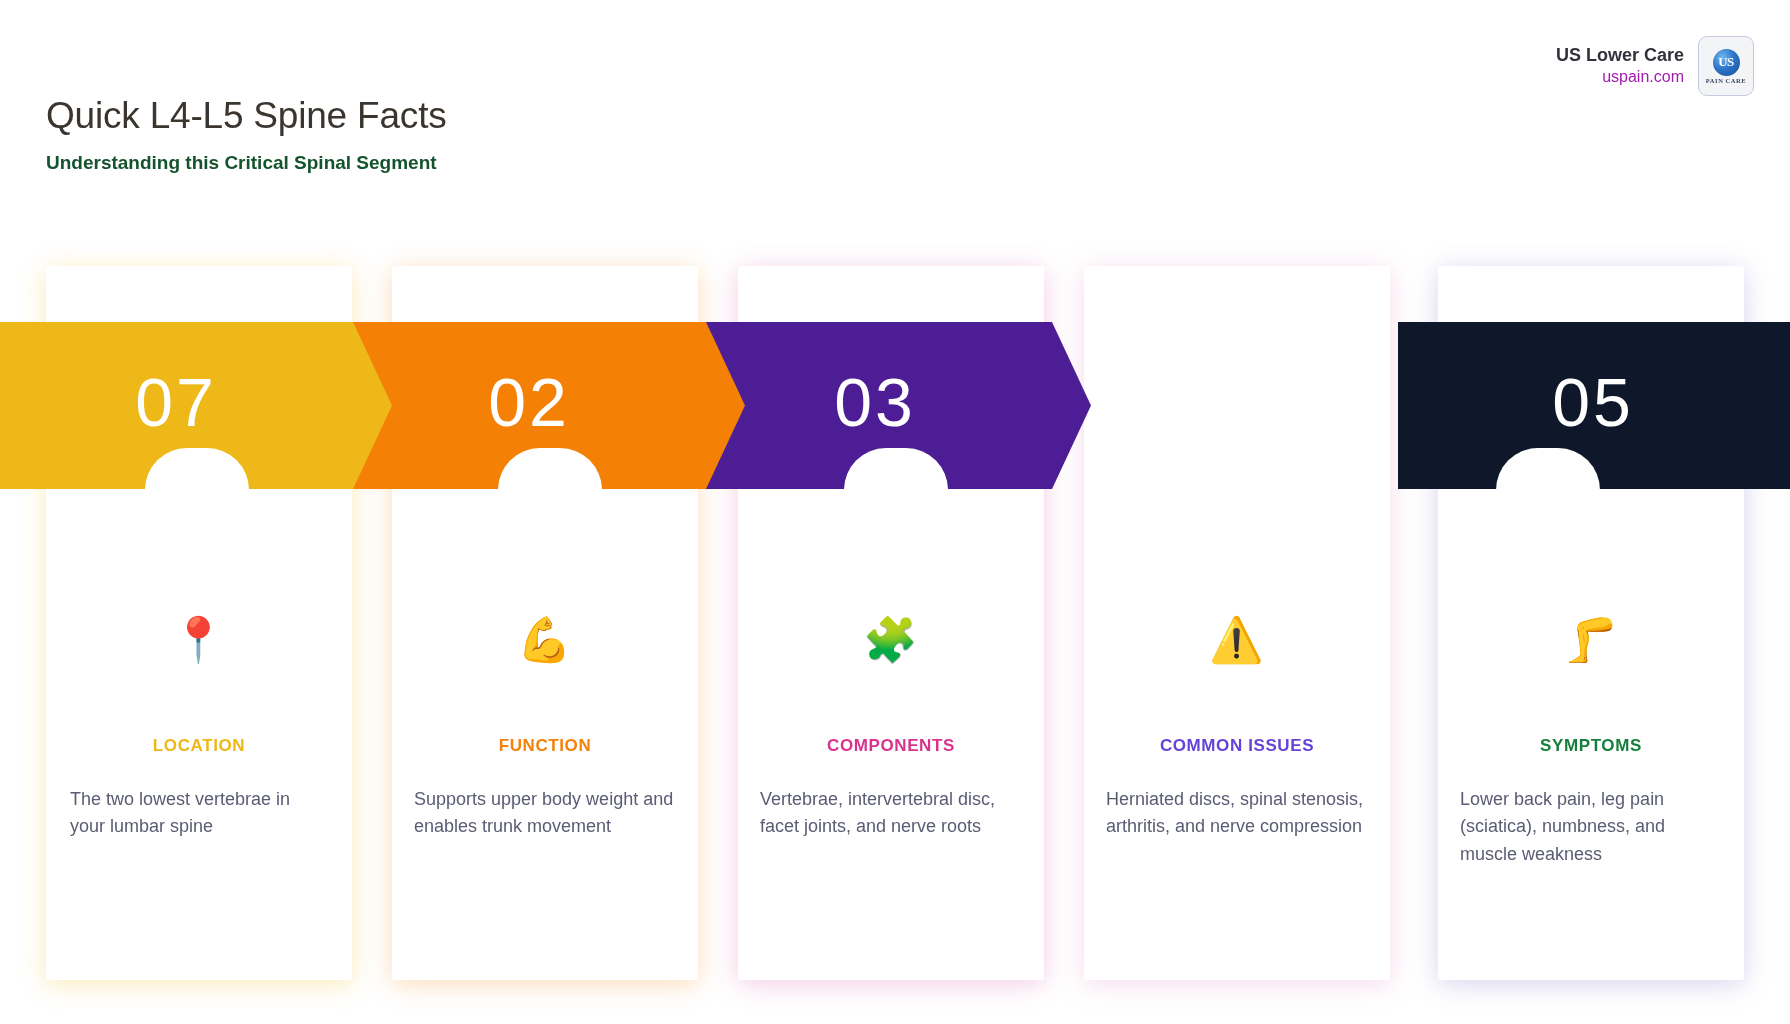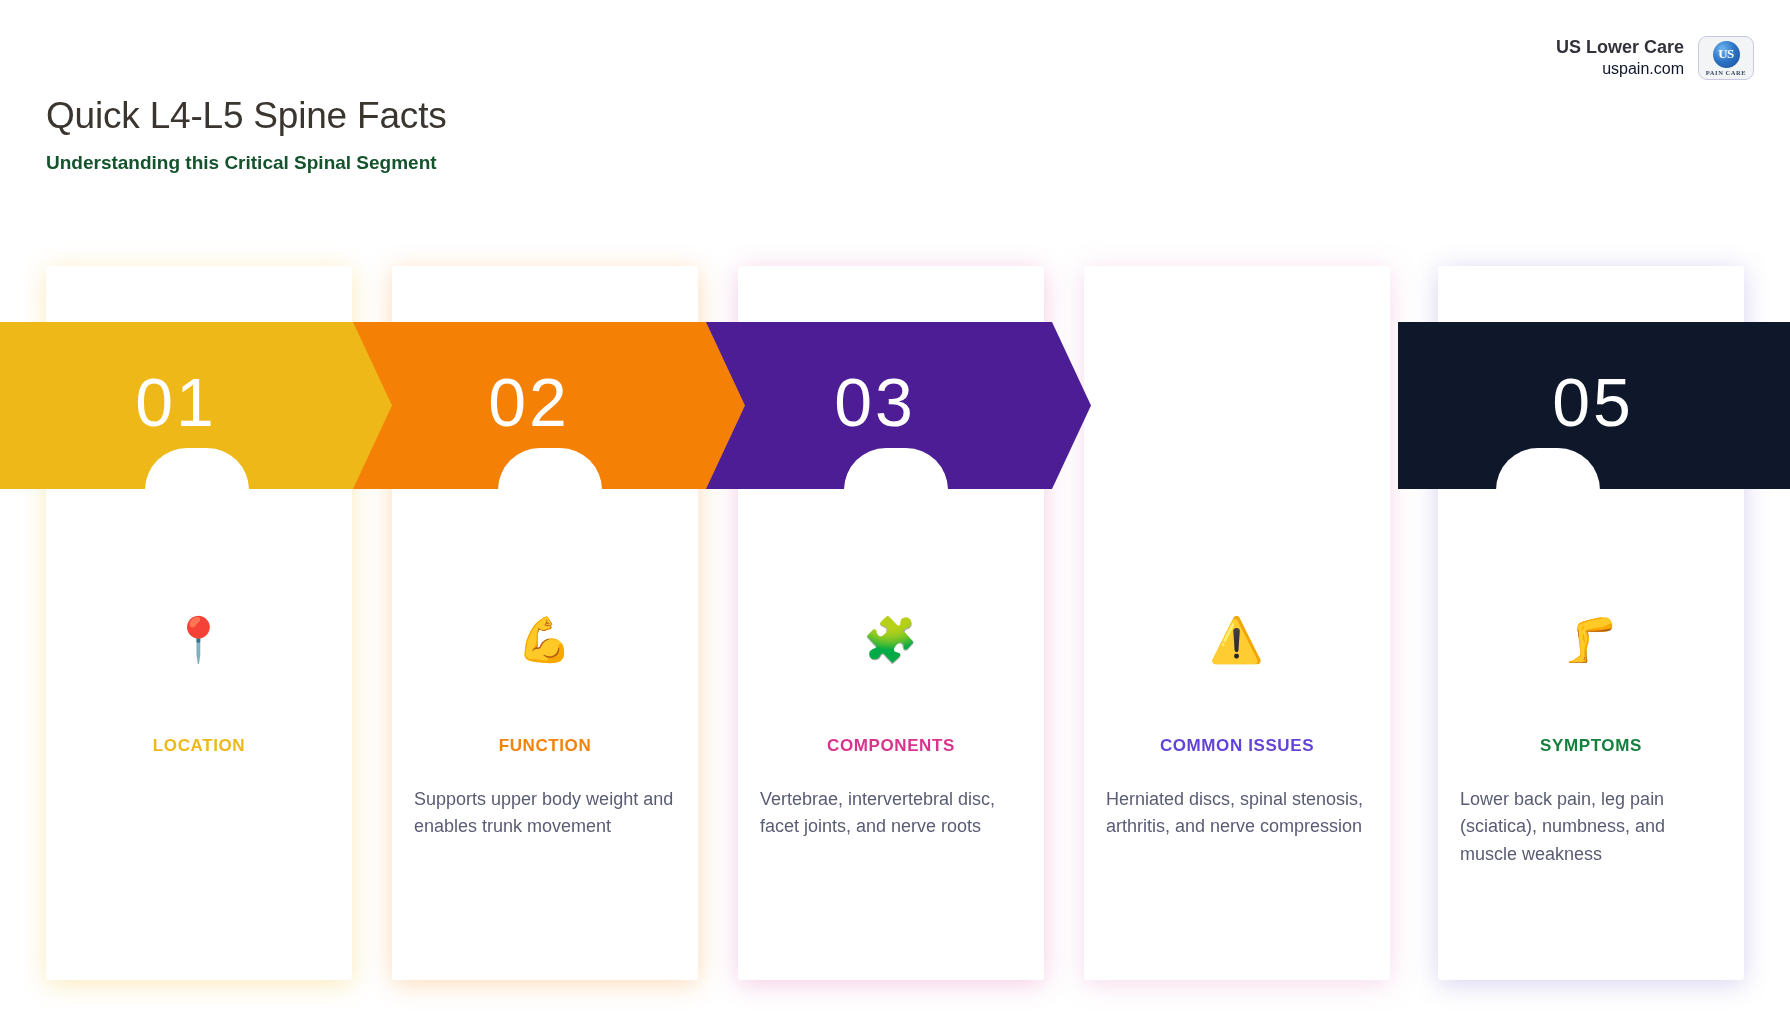--- a/index.html
+++ b/index.html
@@ -21,23 +21,23 @@
     position:absolute; left:46px; top:152px;
     font-size:19px; font-weight:700; color:#14532d;
     white-space:nowrap;
   }
   .brand {
     position:absolute; right:36px; top:36px;
     display:flex; align-items:center; gap:14px;
   }
   .brand-text { text-align:right; line-height:1.28; }
   .brand-name { font-size:18px; font-weight:700; color:#33313a; white-space:nowrap; }
-  .brand-url  { font-size:16px; font-weight:400; color:#0f172a; white-space:nowrap; }
+  .brand-url  { font-size:16px; font-weight:400; color:#a21caf; white-space:nowrap; }
   .brand-logo {
-    width:56px; height:44px; border-radius:9px;
+    width:56px; height:60px; border-radius:9px;
     border:1px solid #c8c8e4; background:#f3f4f6;
     display:flex; flex-direction:column; align-items:center; justify-content:center;
     gap:1px; flex:none;
   }
   .logo-mark {
     width:27px; height:27px; border-radius:50%;
     background:radial-gradient(circle at 34% 30%, #6fb7ef 0%, #2b73c6 48%, #1b4f96 100%);
     display:flex; align-items:center; justify-content:center;
     font-size:13px; font-weight:700; color:#ffffff;
     font-family:"Liberation Serif", serif; letter-spacing:-0.5px;
@@ -126,20 +126,21 @@
       <div class="logo-caption">PAIN CARE</div>
     </div>
   </div>
 
   <div class="cards">
 
     <div class="card c1">
       <div class="card-body">
         <div class="card-icon">📍</div>
         <div class="card-label" style="color:#edb818">LOCATION</div>
+        <div class="card-desc">The two lowest vertebrae in your lumbar spine</div>
       </div>
     </div>
 
     <div class="card c2">
       <div class="card-body">
         <div class="card-icon">💪</div>
         <div class="card-label" style="color:#f4820a">FUNCTION</div>
         <div class="card-desc">Supports upper body weight and enables trunk movement</div>
       </div>
     </div>
@@ -177,18 +178,18 @@
     </div>
     <div class="seg s3">
       <span class="seg-num">03</span>
       <span class="notch"></span>
     </div>
     <div class="seg s2">
       <span class="seg-num">02</span>
       <span class="notch"></span>
     </div>
     <div class="seg s1">
-      <span class="seg-num">01</span>
+      <span class="seg-num">07</span>
       <span class="notch"></span>
     </div>
   </div>
 
 </div>
 
 </body></html>

